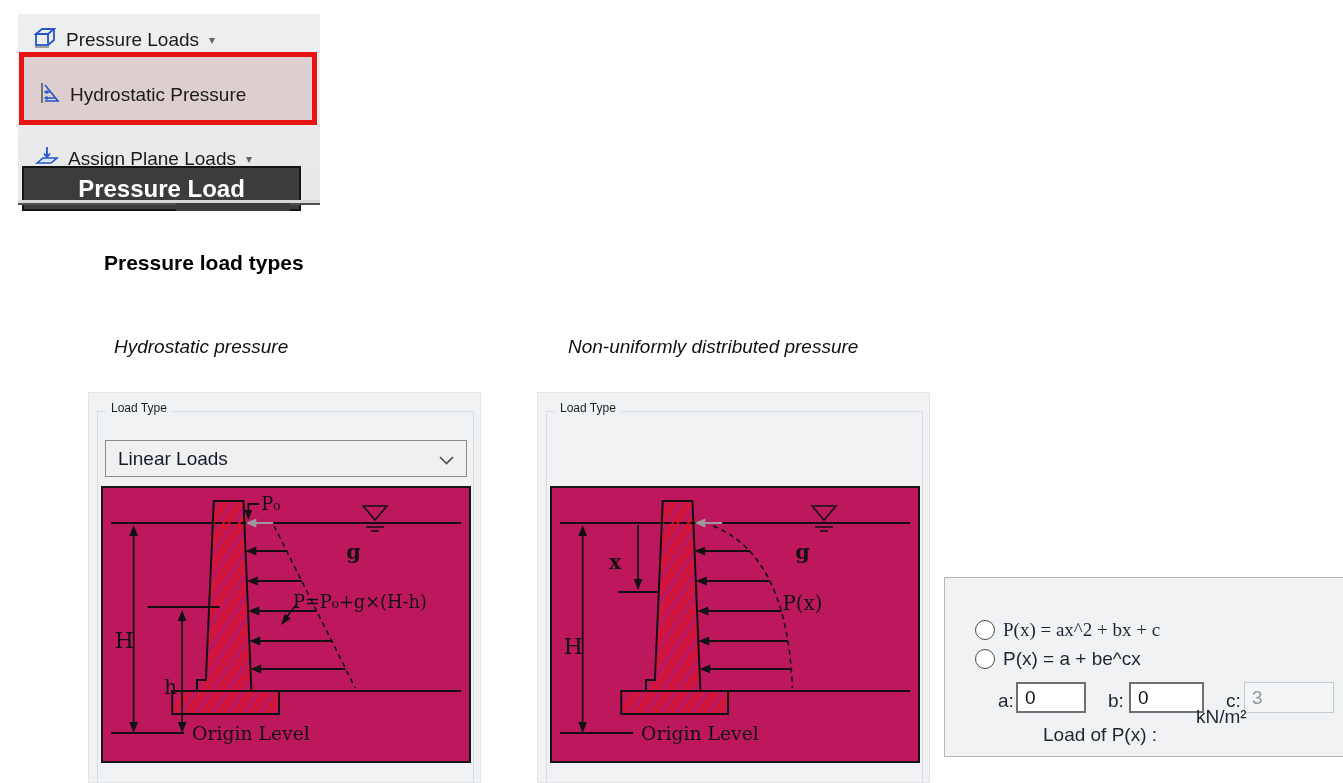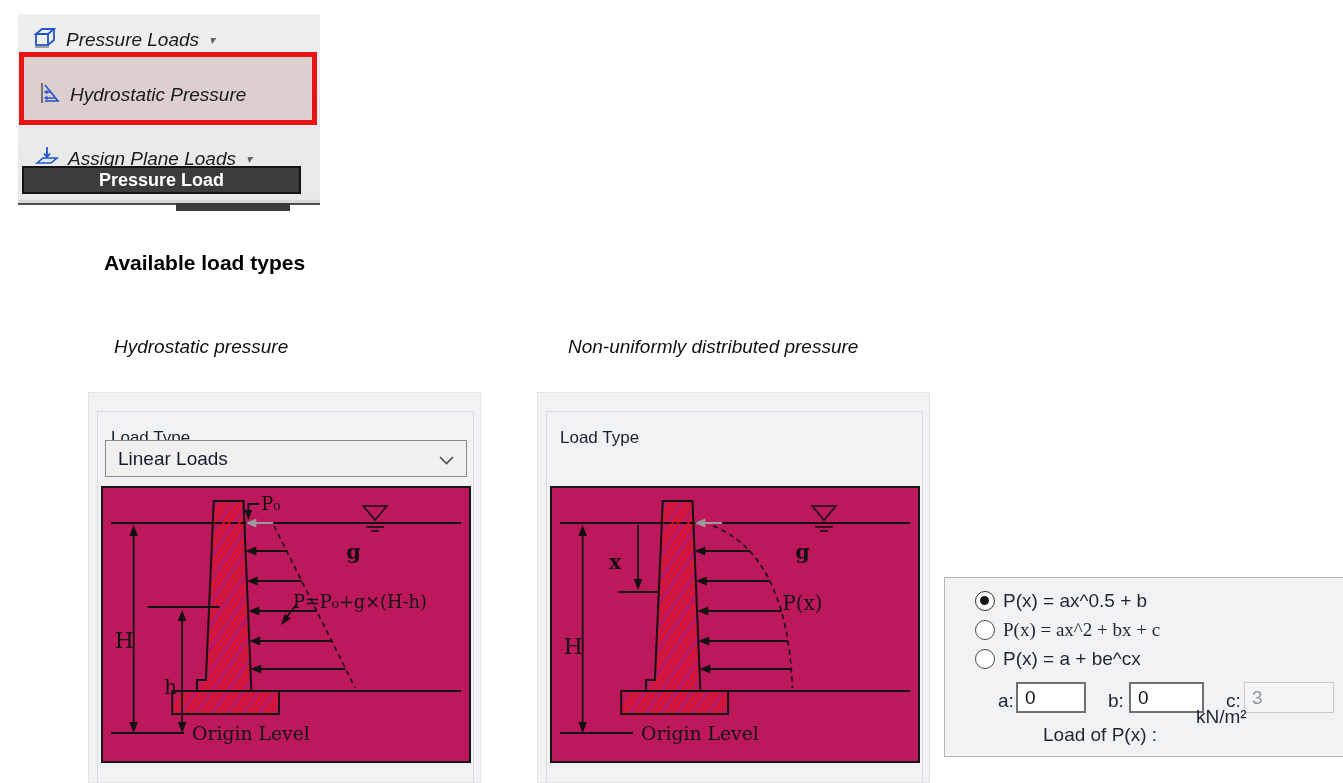--- a/index.html
+++ b/index.html
@@ -3,47 +3,47 @@
 <meta charset="utf-8">
 <style>
   * { margin:0; padding:0; box-sizing:border-box; }
   html,body { width:1343px; height:783px; background:#ffffff; position:relative;
               font-family:"Liberation Sans", sans-serif; overflow:hidden; }
   .abs { position:absolute; }
 
   
   .menu-bg { left:18px; top:14px; width:302px; height:186px;
              background:linear-gradient(#edeff1,#e6e8ea); }
-  .menu-row { display:flex; align-items:center; gap:8px; font-size:19px; color:#1b1b1b;font-style:italic; }
+  .menu-row { display:flex; align-items:center; gap:8px; font-size:19px; color:#1b1b1b; }
   .menu-row .caret { font-size:12px; color:#636363; margin-left:2px; }
   .red-box { left:19px; top:52px; width:298px; height:73px;
              border:5px solid #e81414; background:#ddcfd0; z-index:1; }
   .row1 { left:32px; top:25px; height:30px; }
   .row2 { left:36px; top:80px; height:30px; z-index:2; }
   .row3 { left:34px; top:145px; height:28px; }
-  .tooltip-bar { left:22px; top:166px; width:279px; height:28px; background:#3c3c3c;
-                 border:2px solid #141414; color:#ffffff; font-size:18px; font-weight:600;
+  .tooltip-bar { left:22px; top:166px; width:279px; height:45px; background:#3c3c3c;
+                 border:2px solid #141414; color:#ffffff; font-size:24px; font-weight:600;
                  display:flex; align-items:center; justify-content:center; }
   .edge1 { left:18px; top:200px; width:302px; height:5px; background:#d8d8d8;
            border-bottom:2px solid #4e4e4e; }
   .edge2 { left:176px; top:203px; width:114px; height:8px; background:#3b3b3b; }
 
   
   .page-heading { left:104px; top:251px; font-size:21px; font-weight:bold; color:#000; }
   .caption { top:336px; font-size:19px; font-style:italic; color:#101010; }
   .caption.c1 { left:114px; }
   .caption.c2 { left:568px; }
 
   
   .panel { top:392px; width:393px; height:391px; background:#f1f2f3; border:1px solid #e3e4e6; }
   .panel.p1 { left:88px; } .panel.p2 { left:537px; }
   .groupbox { position:absolute; left:8px; top:18px; width:377px; height:373px;
               border:1px solid #d9dde1; border-bottom:none; }
   .groupbox-label { position:absolute; left:8px; top:-11px; background:#f1f2f3;
-                    padding:0 5px; font-size:17px; color:#17202e;margin-top:27px; }
+                    padding:0 5px; font-size:12px; color:#17202e; }
   .dropdown { position:absolute; left:16px; top:47px; width:362px; height:37px;
               background:#f0f0f0; border:1px solid #8a8a8a; display:flex; align-items:center;
               padding:4px 12px; font-size:19px; color:#141c2c; }
   .dropdown .chev { margin-left:auto; }
   .diagram-box { position:absolute; left:12px; top:93px; width:370px; height:277px;
                  background:#be185d; border:2px solid #161616; }
   .diagram-box svg { width:100%; height:100%; display:block; }
   text.ser { font-family:"DejaVu Serif", serif; fill:#111; }
 
   
@@ -107,21 +107,21 @@
   <span>Assign Plane Loads</span>
   <span class="caret">▾</span>
 </div>
 
 <div class="abs tooltip-bar">
   <span>Pressure Load</span>
 </div>
 <div class="abs edge1"></div>
 <div class="abs edge2"></div>
 
-<div class="abs page-heading">Available load types</div>
+<div class="abs page-heading">Pressure load types</div>
 <div class="abs caption c1">Hydrostatic pressure</div>
 <div class="abs caption c2">Non-uniformly distributed pressure</div>
 
 <div class="abs panel p1">
   <div class="groupbox">
     <span class="groupbox-label">Load Type</span>
   </div>
   <div class="dropdown">
     <span>Linear Loads</span>
     <span class="chev">
@@ -246,24 +246,20 @@
       <polygon points="31,245 26.6,234 35.4,234" fill="#111"></polygon>
       <text class="ser" x="12" y="166" font-size="22">H</text>
 
       <line x1="8" y1="245" x2="82" y2="245" stroke="#111" stroke-width="2"></line>
       <text class="ser" x="90" y="252" font-size="19">Origin Level</text>
     </svg>
   </div>
 </div>
 
 <div class="abs fn-panel">
-  <div class="radio-row r1">
-    <span class="radio checked"></span>
-    <span>P(x) = ax^0.5 + b</span>
-  </div>
   <div class="radio-row r2">
     <span class="radio"></span>
     <span>P(x) = ax^2 + bx + c</span>
   </div>
   <div class="radio-row r3">
     <span class="radio"></span>
     <span>P(x) = a + be^cx</span>
   </div>
 
   <span class="fld-label" style="left:53px">a:</span>

